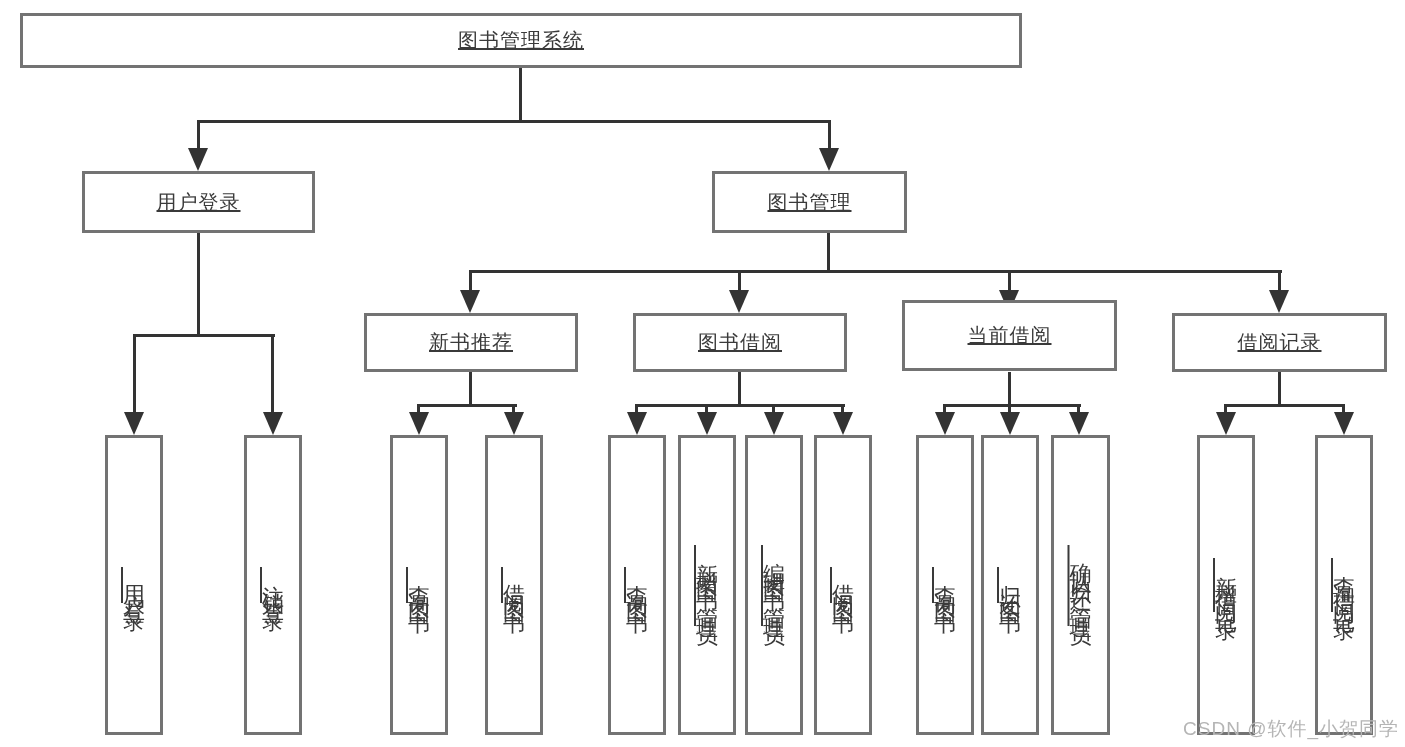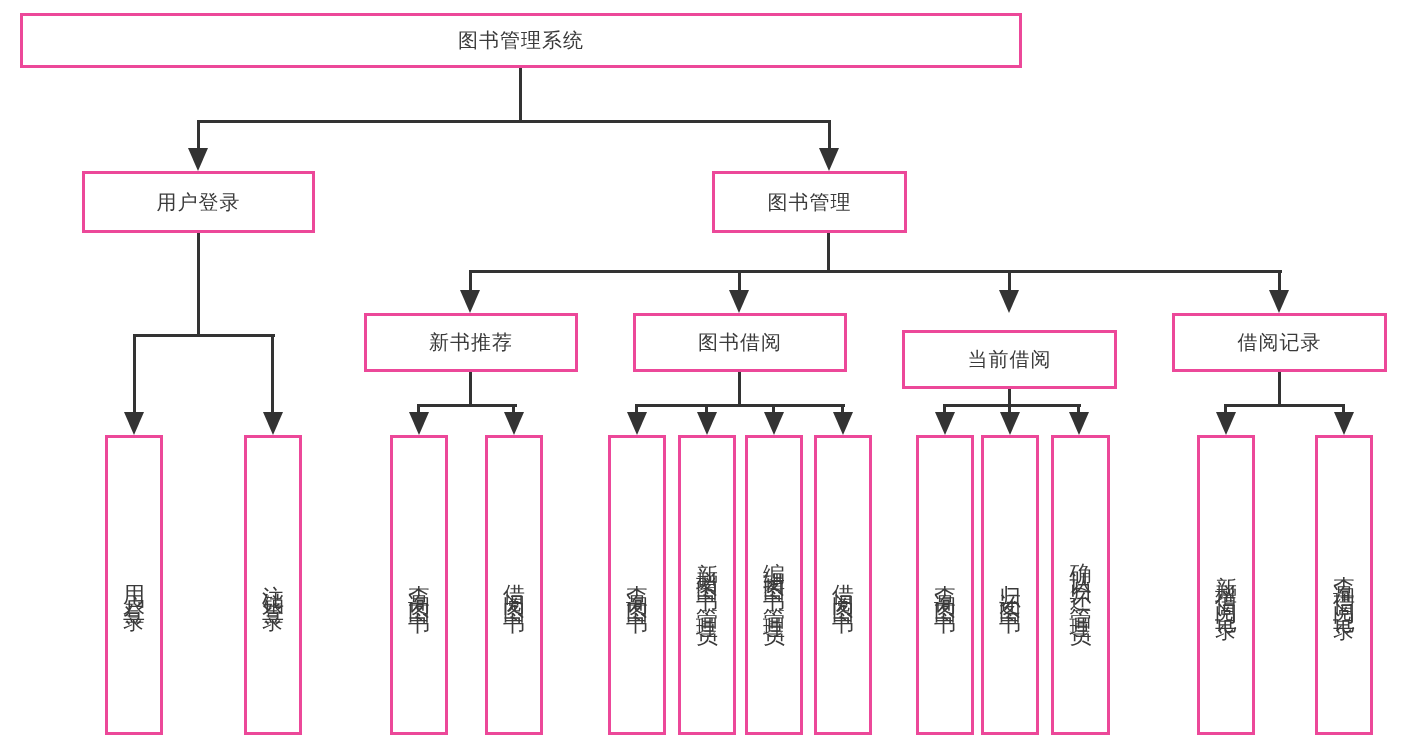--- a/index.html
+++ b/index.html
@@ -1,22 +1,22 @@
 <!DOCTYPE html>
 <html><head>
 <meta charset="utf-8">
 <style>
   html,body{margin:0;padding:0;background:#ffffff;}
   body{font-family:"Liberation Sans","DejaVu Sans",sans-serif;}
   .canvas{position:relative;width:1405px;height:747px;background:#ffffff;overflow:hidden;}
 
   
   .box{position:absolute;box-sizing:border-box;background:#ffffff;
-       border:3px solid #ec4899;display:flex;align-items:center;justify-content:center;
-       color:#3a3a3a;z-index:2;}
+       border:3px solid #737373;display:flex;align-items:center;justify-content:center;
+       color:#3a3a3a;z-index:2;text-decoration:underline;}
   .box.h{font-size:20px;letter-spacing:1px;}
   .box.v{font-size:22px;}
   .vtext{writing-mode:vertical-rl;line-height:1;letter-spacing:9px;}
 
   
   .vline,.hline{position:absolute;background:#333333;z-index:1;}
   .vline{width:3px;}
   .hline{height:3px;}
   .arrow{position:absolute;width:0;height:0;z-index:1;
          border-left:10px solid transparent;border-right:10px solid transparent;
@@ -65,21 +65,21 @@
   <div class="arrow" style="left:999px;top:290px"></div>
   <div class="vline" style="left:1278px;top:270px;height:22px"></div>
   <div class="arrow" style="left:1269px;top:290px"></div>
 
   <div class="box h" style="left:364px;top:313px;width:214px;height:59px">
     <span>新书推荐</span>
   </div>
   <div class="box h" style="left:633px;top:313px;width:214px;height:59px">
     <span>图书借阅</span>
   </div>
-  <div class="box h" style="left:902px;top:330px;width:215px;height:59px">
+  <div class="box h" style="left:902px;top:300px;width:215px;height:71px">
     <span>当前借阅</span>
   </div>
   <div class="box h" style="left:1172px;top:313px;width:215px;height:59px">
     <span>借阅记录</span>
   </div>
 
   <div class="vline" style="left:469px;top:372px;height:34px"></div>
   <div class="hline" style="left:417px;top:404px;width:100px"></div>
   <div class="vline" style="left:417px;top:404px;height:10px"></div>
   <div class="arrow" style="left:409px;top:412px"></div>
@@ -150,14 +150,15 @@
     <span class="vtext">确认归还（管理员）</span>
   </div>
 
   <div class="box v" style="left:1197px;top:435px;width:58px;height:300px">
     <span class="vtext">新增借阅记录</span>
   </div>
   <div class="box v" style="left:1315px;top:435px;width:58px;height:300px">
     <span class="vtext">查询借阅记录</span>
   </div>
 
+  <div class="watermark">CSDN @软件_小贺同学</div>
 
 </div>
 
 </body></html>

